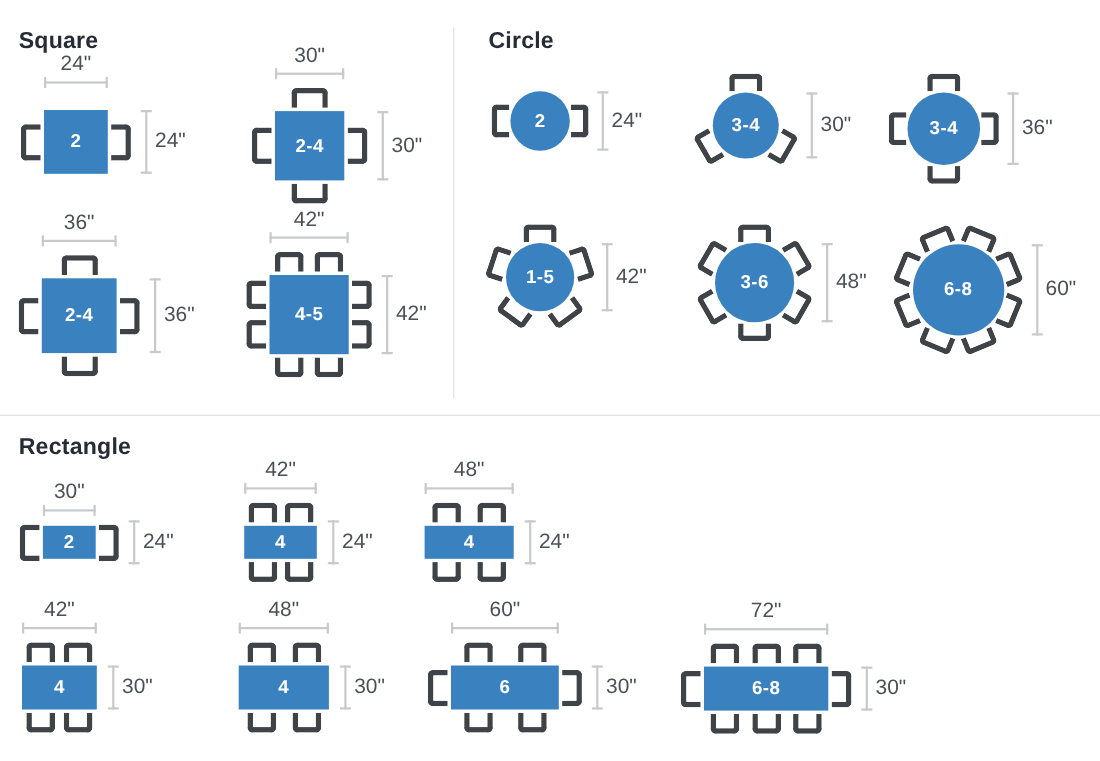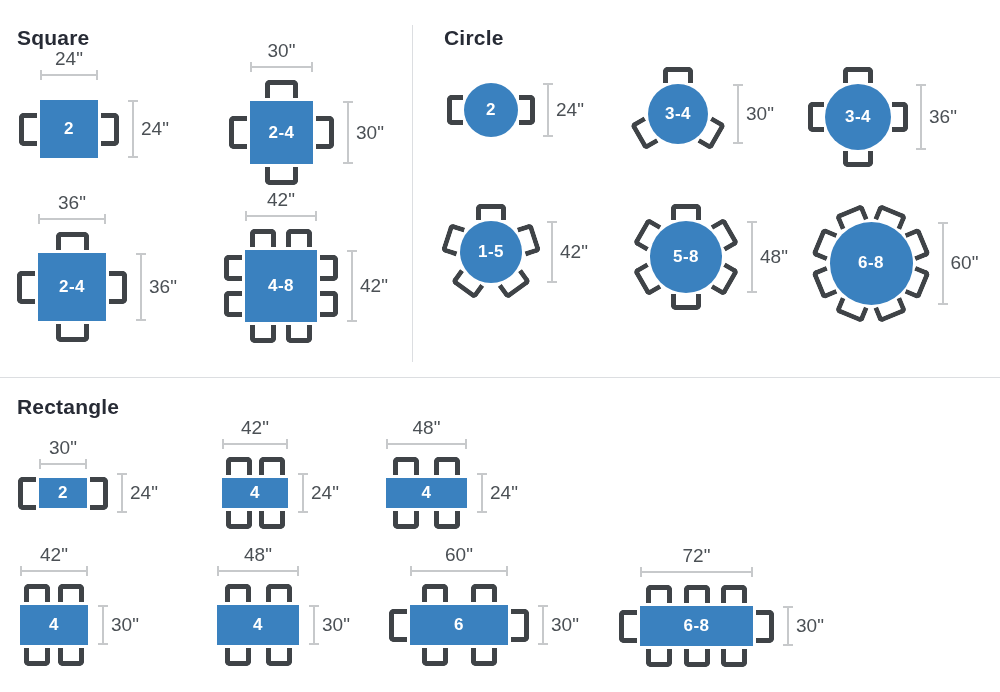--- a/index.html
+++ b/index.html
@@ -92,21 +92,21 @@
       <div class="tgroup">
         <div class="chair open-bottom" style="width: 26px; height: 18px; left: 250px; top: 229px;"></div>
         <div class="chair open-bottom" style="width: 26px; height: 18px; left: 286px; top: 229px;"></div>
         <div class="chair open-top" style="width: 26px; height: 18px; left: 250px; top: 325px;"></div>
         <div class="chair open-top" style="width: 26px; height: 18px; left: 286px; top: 325px;"></div>
         <div class="chair open-right" style="width: 18px; height: 26px; left: 224px; top: 255px;"></div>
         <div class="chair open-right" style="width: 18px; height: 26px; left: 224px; top: 291px;"></div>
         <div class="chair open-left" style="width: 18px; height: 26px; left: 320px; top: 255px;"></div>
         <div class="chair open-left" style="width: 18px; height: 26px; left: 320px; top: 291px;"></div>
         <div class="table" style="left: 245px; top: 250px; width: 72px; height: 72px;">
-          <div class="seats">4-8</div>
+          <div class="seats">4-5</div>
         </div>
         <div class="dline" style="left: 245px; top: 215px; width: 72px; height: 2px;"></div>
         <div class="dtick" style="left: 245px; top: 211px; width: 2px; height: 10px;"></div>
         <div class="dtick" style="left: 315px; top: 211px; width: 2px; height: 10px;"></div>
         <div class="dlabel center" style="left: 215px; top: 187px; width: 132px;">42"</div>
         <div class="dline" style="left: 351px; top: 250px; width: 2px; height: 72px;"></div>
         <div class="dtick" style="left: 347px; top: 250px; width: 10px; height: 2px;"></div>
         <div class="dtick" style="left: 347px; top: 320px; width: 10px; height: 2px;"></div>
         <div class="dlabel" style="left: 360px; top: 273px;">42"</div>
       </div>
@@ -161,21 +161,21 @@
         <div class="dlabel" style="left: 560px; top: 239px;">42"</div>
       </div>
       <div class="tgroup">
         <div class="chair open-bottom" style="left: 671px; top: 204px; width: 30px; height: 16px; transform-origin: 15px 53px; transform: rotate(0deg);"></div>
         <div class="chair open-bottom" style="left: 671px; top: 204px; width: 30px; height: 16px; transform-origin: 15px 53px; transform: rotate(60deg);"></div>
         <div class="chair open-bottom" style="left: 671px; top: 204px; width: 30px; height: 16px; transform-origin: 15px 53px; transform: rotate(120deg);"></div>
         <div class="chair open-bottom" style="left: 671px; top: 204px; width: 30px; height: 16px; transform-origin: 15px 53px; transform: rotate(180deg);"></div>
         <div class="chair open-bottom" style="left: 671px; top: 204px; width: 30px; height: 16px; transform-origin: 15px 53px; transform: rotate(240deg);"></div>
         <div class="chair open-bottom" style="left: 671px; top: 204px; width: 30px; height: 16px; transform-origin: 15px 53px; transform: rotate(300deg);"></div>
         <div class="table round" style="left: 650px; top: 221px; width: 72px; height: 72px;">
-          <div class="seats">5-8</div>
+          <div class="seats">3-6</div>
         </div>
         <div class="dline" style="left: 751px; top: 221px; width: 2px; height: 72px;"></div>
         <div class="dtick" style="left: 747px; top: 221px; width: 10px; height: 2px;"></div>
         <div class="dtick" style="left: 747px; top: 291px; width: 10px; height: 2px;"></div>
         <div class="dlabel" style="left: 760px; top: 244px;">48"</div>
       </div>
       <div class="tgroup">
         <div class="chair open-bottom" style="left: 856px; top: 204.5px; width: 30px; height: 16px; transform-origin: 15px 58.5px; transform: rotate(22.5deg);"></div>
         <div class="chair open-bottom" style="left: 856px; top: 204.5px; width: 30px; height: 16px; transform-origin: 15px 58.5px; transform: rotate(67.5deg);"></div>
         <div class="chair open-bottom" style="left: 856px; top: 204.5px; width: 30px; height: 16px; transform-origin: 15px 58.5px; transform: rotate(112.5deg);"></div>

